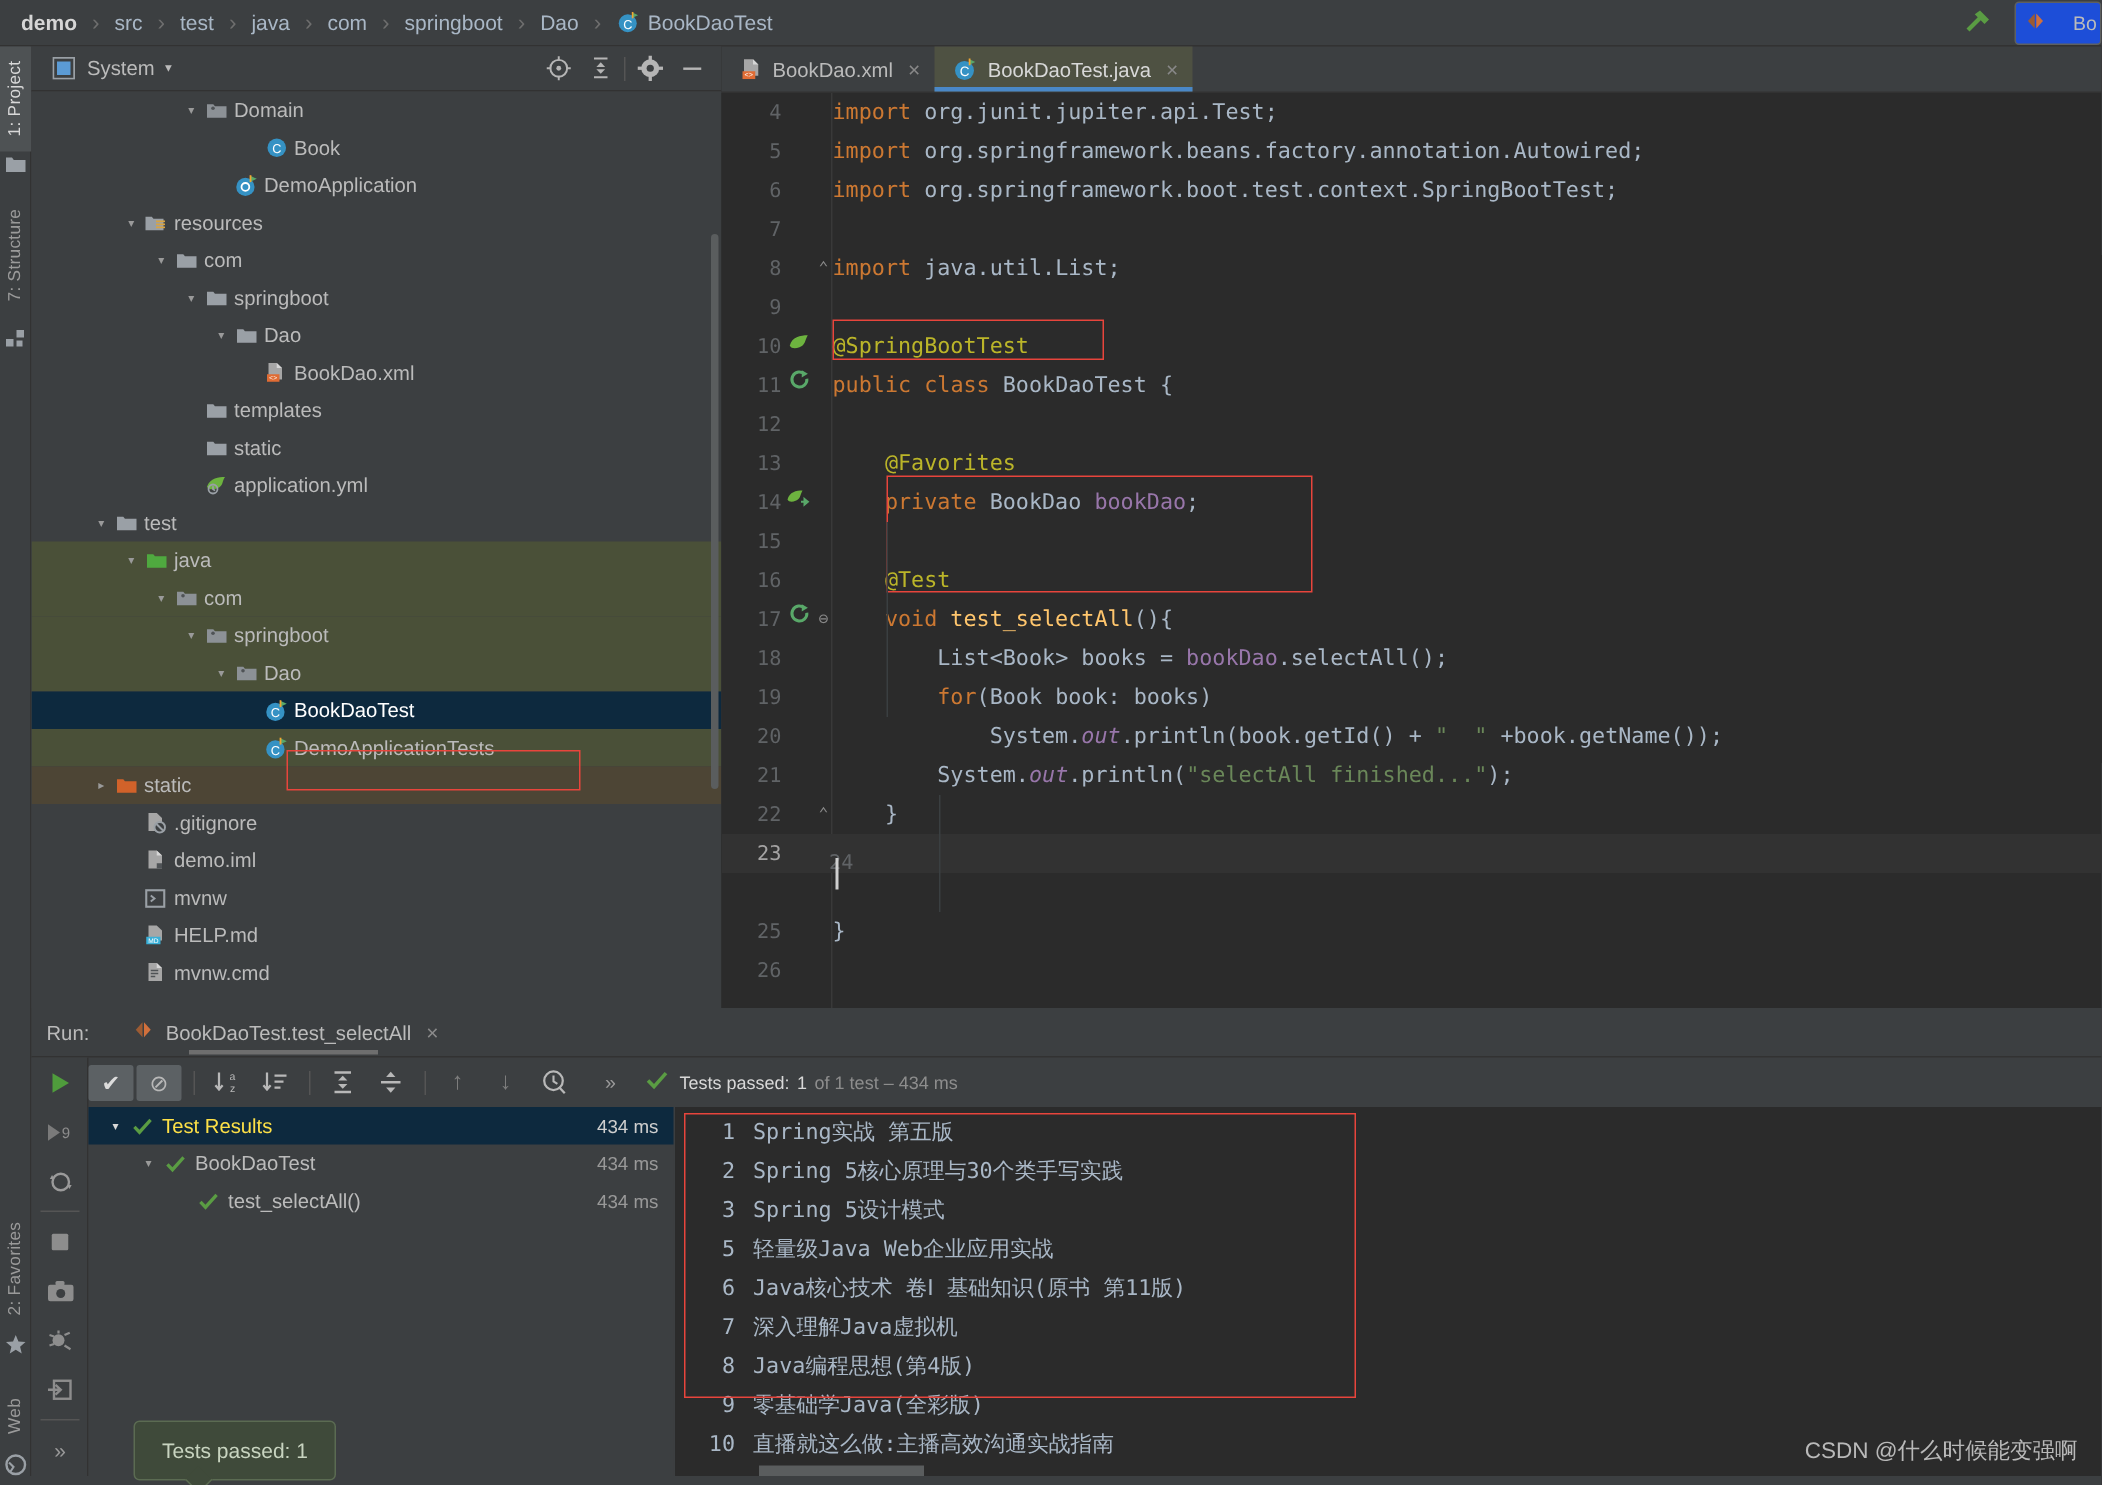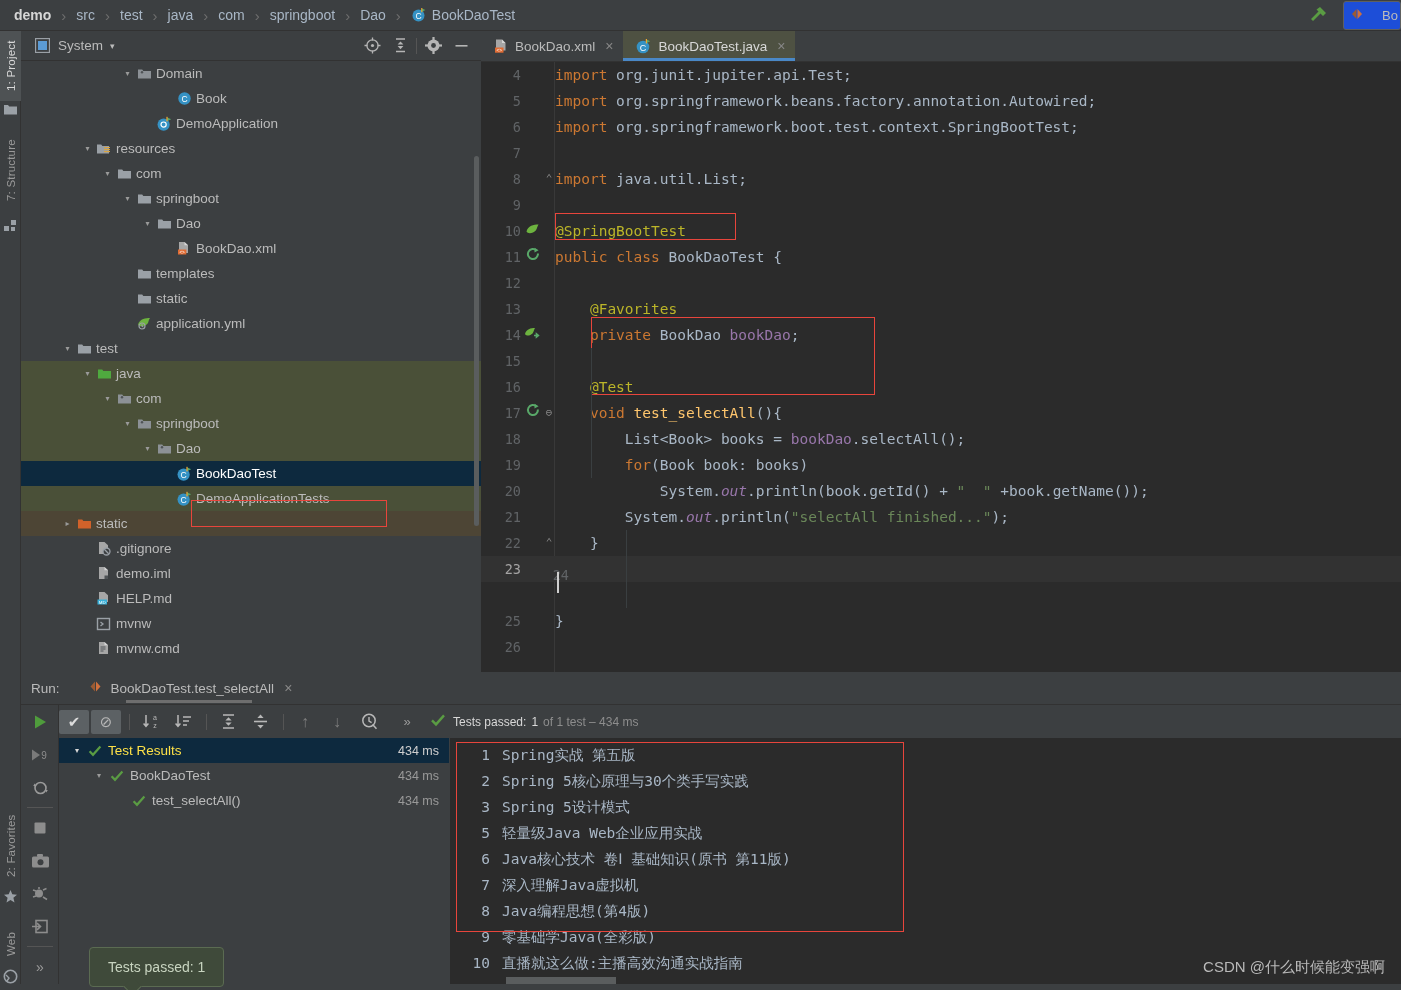--- a/index.html
+++ b/index.html
@@ -539,38 +539,38 @@
             <path d="M8.5 1 L12 4.3 H8.5z" fill="#d6d6d6"></path>
             <rect x="8.5" y="9.5" width="3.5" height="3.5" fill="#4f5356"></rect>
           </svg>
         </span>
         <span class="tlab">demo.iml</span>
       </div>
       <div class="trow">
         <span class="tw" style="width: 60px;"></span>
         <span class="arr"></span>
         <span class="tico">
+          <svg width="16" height="14" viewBox="0 0 16 14">
+            <rect x="1.5" y="1.5" width="12" height="11" fill="none" stroke="#9aa0a6" stroke-width="1.4"></rect>
+            <path d="M4.5 5 L7 7 L4.5 9" stroke="#9aa0a6" stroke-width="1.3" fill="none"></path>
+          </svg>
+        </span>
+        <span class="tlab">mvnw</span>
+      </div>
+      <div class="trow">
+        <span class="tw" style="width: 60px;"></span>
+        <span class="arr"></span>
+        <span class="tico">
           <svg width="16" height="15" viewBox="0 0 16 15">
             <path d="M3 1h5.5L12 4.3V11H3z" fill="#a6a6a6"></path>
             <rect x="1.5" y="8.5" width="9.5" height="5" fill="#39b0d8"></rect>
             <text x="6.2" y="12.5" font-size="4.4" fill="#fff" text-anchor="middle" font-family="Liberation Sans">MD</text>
           </svg>
         </span>
         <span class="tlab">HELP.md</span>
-      </div>
-      <div class="trow">
-        <span class="tw" style="width: 60px;"></span>
-        <span class="arr"></span>
-        <span class="tico">
-          <svg width="16" height="14" viewBox="0 0 16 14">
-            <rect x="1.5" y="1.5" width="12" height="11" fill="none" stroke="#9aa0a6" stroke-width="1.4"></rect>
-            <path d="M4.5 5 L7 7 L4.5 9" stroke="#9aa0a6" stroke-width="1.3" fill="none"></path>
-          </svg>
-        </span>
-        <span class="tlab">mvnw</span>
       </div>
       <div class="trow">
         <span class="tw" style="width: 60px;"></span>
         <span class="arr"></span>
         <span class="tico">
           <svg width="16" height="15" viewBox="0 0 16 15">
             <path d="M3 1h5.5L12 4.3V13H3z" fill="#a6a6a6"></path>
             <path d="M8.5 1 L12 4.3 H8.5z" fill="#d6d6d6"></path>
             <path d="M4.5 6h5M4.5 8h5M4.5 10h3" stroke="#4f5356" stroke-width="1"></path>
           </svg>

